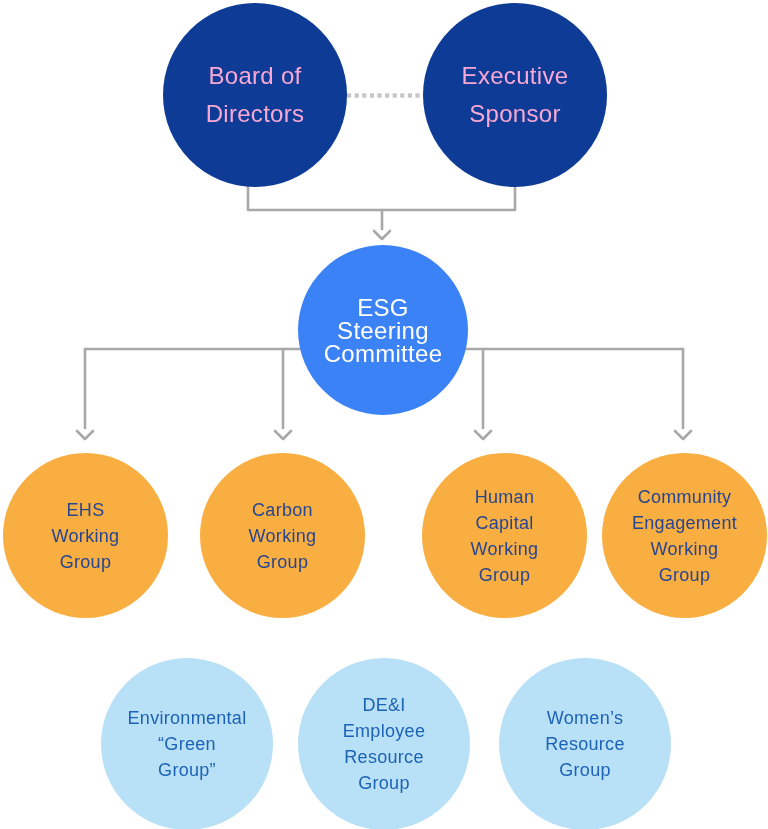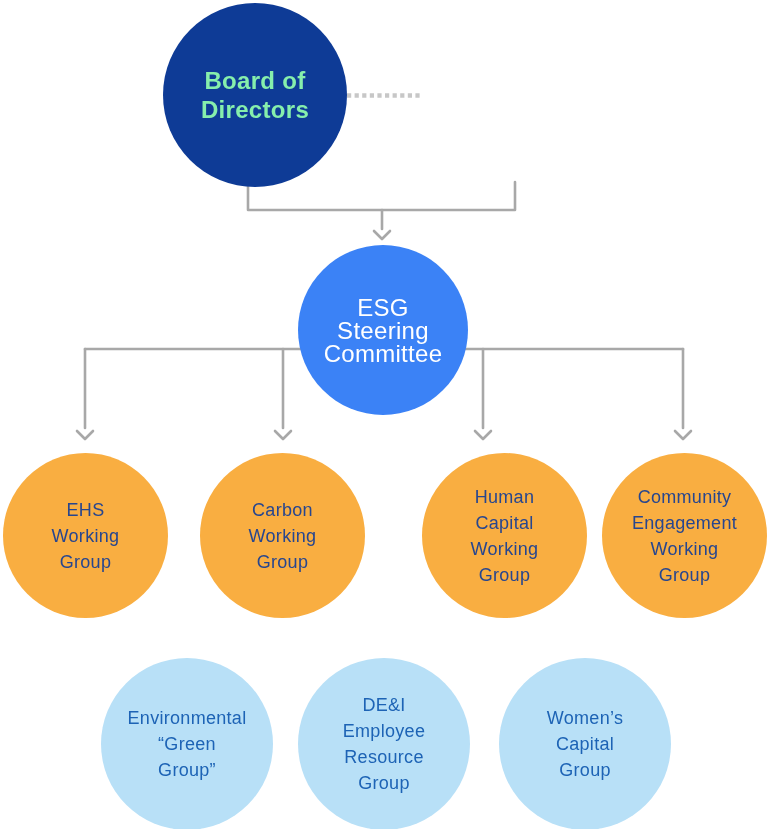--- a/index.html
+++ b/index.html
@@ -30,24 +30,23 @@
     justify-content: center;
     text-align: center;
     box-sizing: border-box;
   }
   .node .label {
     white-space: pre-line;
     letter-spacing: 0.3px;
   }
   .node--navy {
     background: #0E3B96;
-    color: #86efac;
+    color: #f9a8d4;
     font-size: 24px;
-    line-height: 29px;
-    font-weight: bold;
+    line-height: 38px;
   }
   .node--purple {
     background: #3b82f6;
     color: #ffffff;
     font-size: 24px;
     line-height: 23px;
   }
   .node--orange {
     background: #F9AE41;
     color: #27468F;
@@ -98,20 +97,24 @@
       <path d="M683 349 V428"></path>
       <path d="M675 431 L683 439 L691 431"></path>
     </g>
   </svg>
 
   <div class="node node--navy node--board">
     <span class="label">Board of
 Directors</span>
   </div>
 
+  <div class="node node--navy node--sponsor">
+    <span class="label">Executive
+Sponsor</span>
+  </div>
 
   <div class="node node--purple node--steering">
     <span class="label">ESG
 Steering
 Committee</span>
   </div>
 
   <div class="node node--orange node--ehs">
     <span class="label">EHS
 Working
@@ -146,17 +149,17 @@
 
   <div class="node node--blue node--dei">
     <span class="label">DE&amp;I
 Employee
 Resource
 Group</span>
   </div>
 
   <div class="node node--blue node--womens">
     <span class="label">Women’s
-Capital
+Resource
 Group</span>
   </div>
 
 </div>
 
 </body></html>

